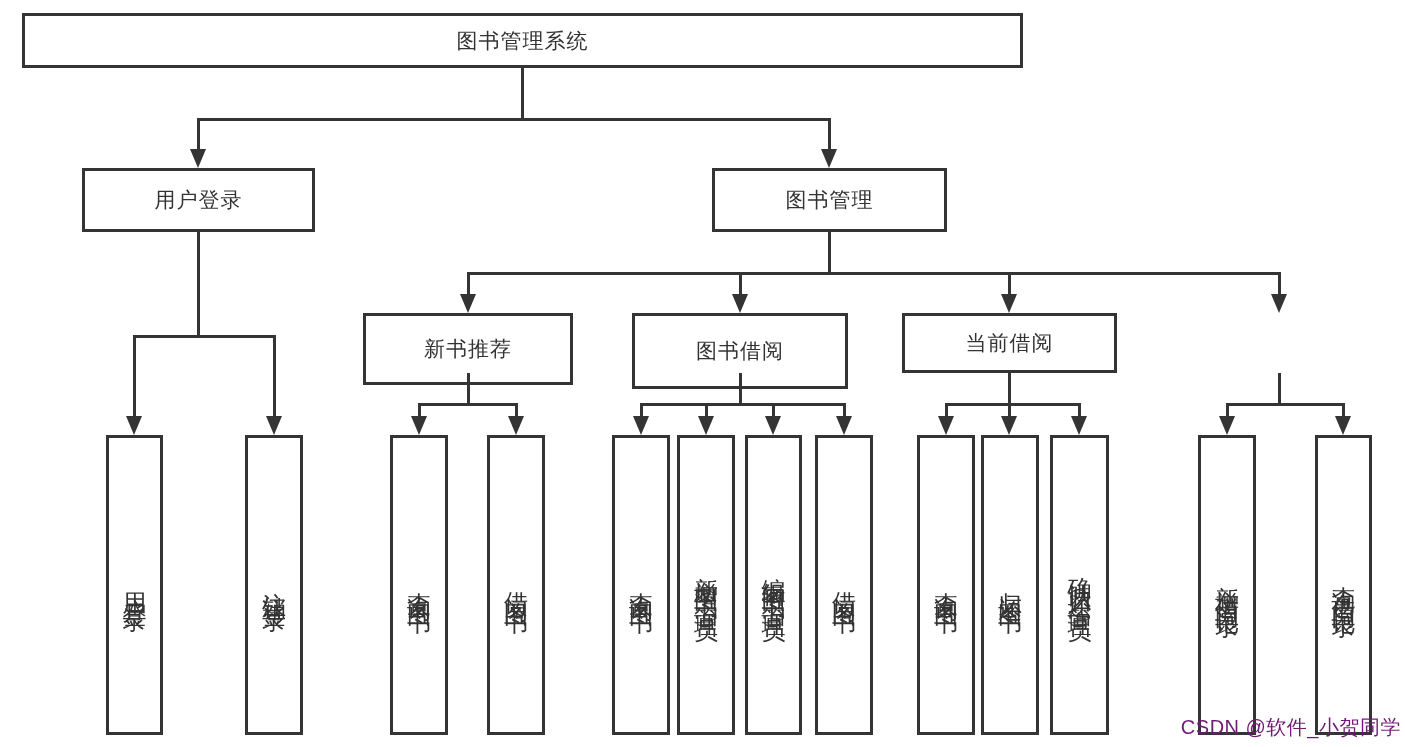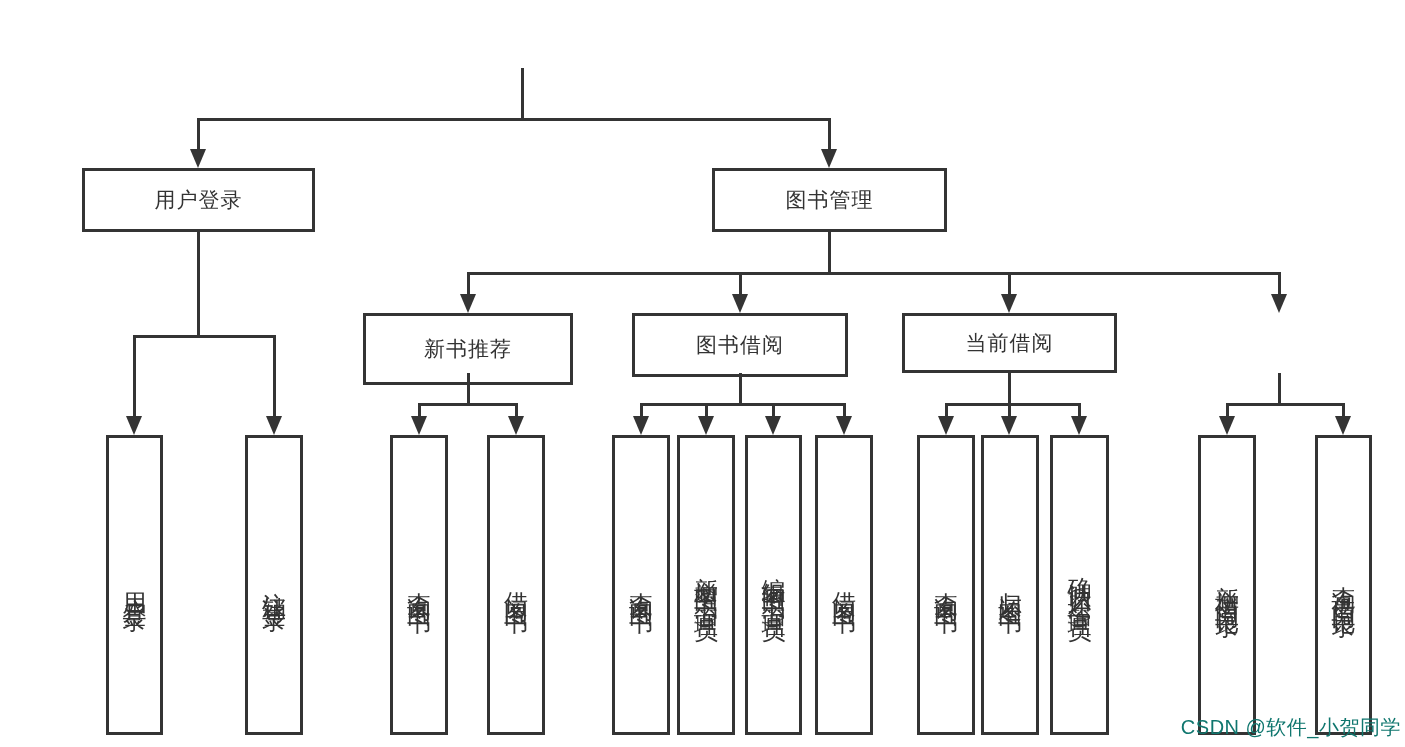--- a/index.html
+++ b/index.html
@@ -22,28 +22,31 @@
   }
   .vl{position:absolute;width:3px;background:#343434;}
   .hl{position:absolute;height:3px;background:#343434;}
   .ar{
     position:absolute;width:0;height:0;
     border-left:8px solid transparent;border-right:8px solid transparent;
     border-top:19px solid #343434;
   }
   .watermark{
     position:absolute;top:714px;right:4px;font-size:20px;
-    color:#0f766e;letter-spacing:0.5px;white-space:nowrap;
+    color:#701a75;letter-spacing:0.5px;white-space:nowrap;
   }
 </style>
 </head>
 <body>
 
 <div class="canvas">
 
+  <div class="hbox" style="left:22px;top:13px;width:1001px;height:55px;">
+    <span>图书管理系统</span>
+  </div>
 
   <div>
     <div class="vl" style="left:521px;top:68px;height:52px;"></div>
     <div class="hl" style="left:197px;top:118px;width:634px;"></div>
     <div class="vl" style="left:197px;top:118px;height:33px;"></div>
     <div class="vl" style="left:828px;top:118px;height:33px;"></div>
     <div class="ar" style="left:190px;top:149px;"></div>
     <div class="ar" style="left:821px;top:149px;"></div>
   </div>
 
@@ -72,21 +75,21 @@
     <div class="vl" style="left:1278px;top:272px;height:24px;"></div>
     <div class="ar" style="left:460px;top:294px;"></div>
     <div class="ar" style="left:732px;top:294px;"></div>
     <div class="ar" style="left:1001px;top:294px;"></div>
     <div class="ar" style="left:1271px;top:294px;"></div>
   </div>
 
   <div class="hbox" style="left:363px;top:313px;width:210px;height:72px;">
     <span>新书推荐</span>
   </div>
-  <div class="hbox" style="left:632px;top:313px;width:216px;height:64px;">
+  <div class="hbox" style="left:632px;top:313px;width:216px;height:76px;">
     <span>图书借阅</span>
   </div>
   <div class="hbox" style="left:902px;top:313px;width:215px;height:60px;">
     <span>当前借阅</span>
   </div>
 
   <div>
     <div class="vl" style="left:467px;top:373px;height:32px;"></div>
     <div class="hl" style="left:418px;top:403px;width:100px;"></div>
     <div class="vl" style="left:418px;top:403px;height:15px;"></div>

